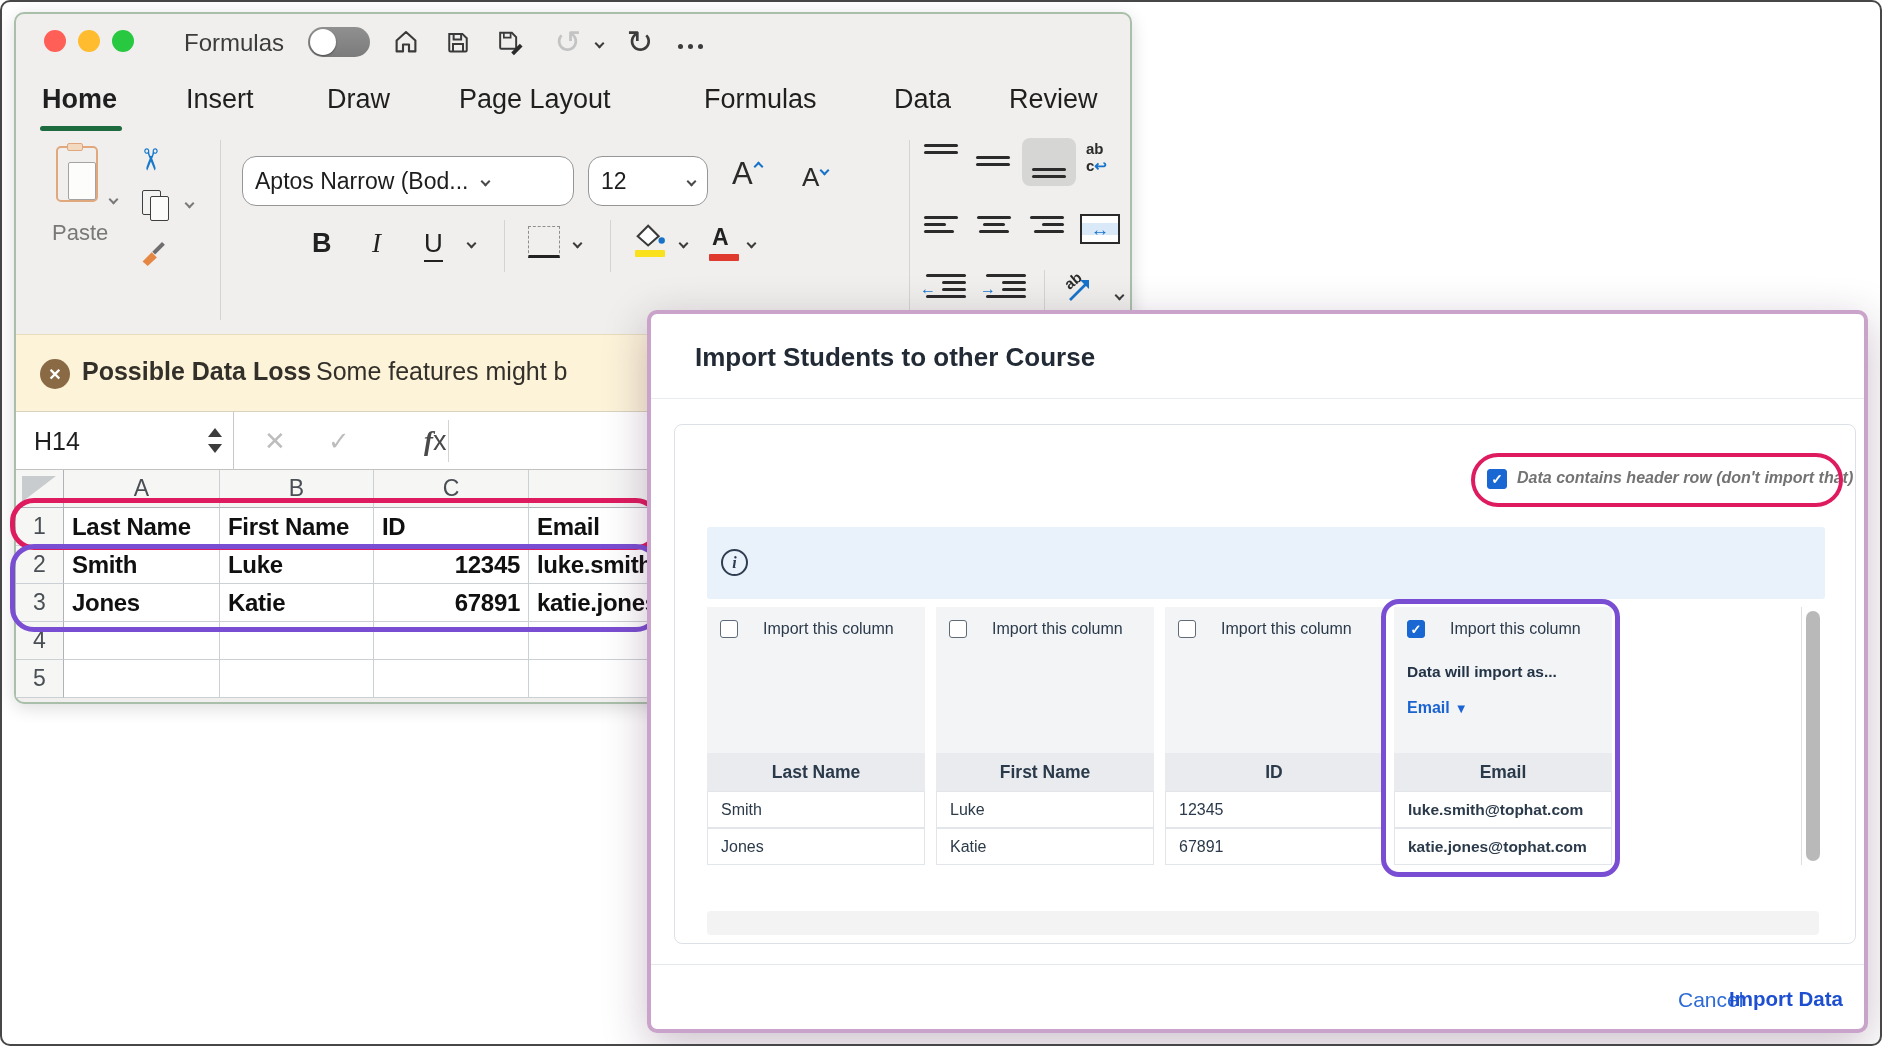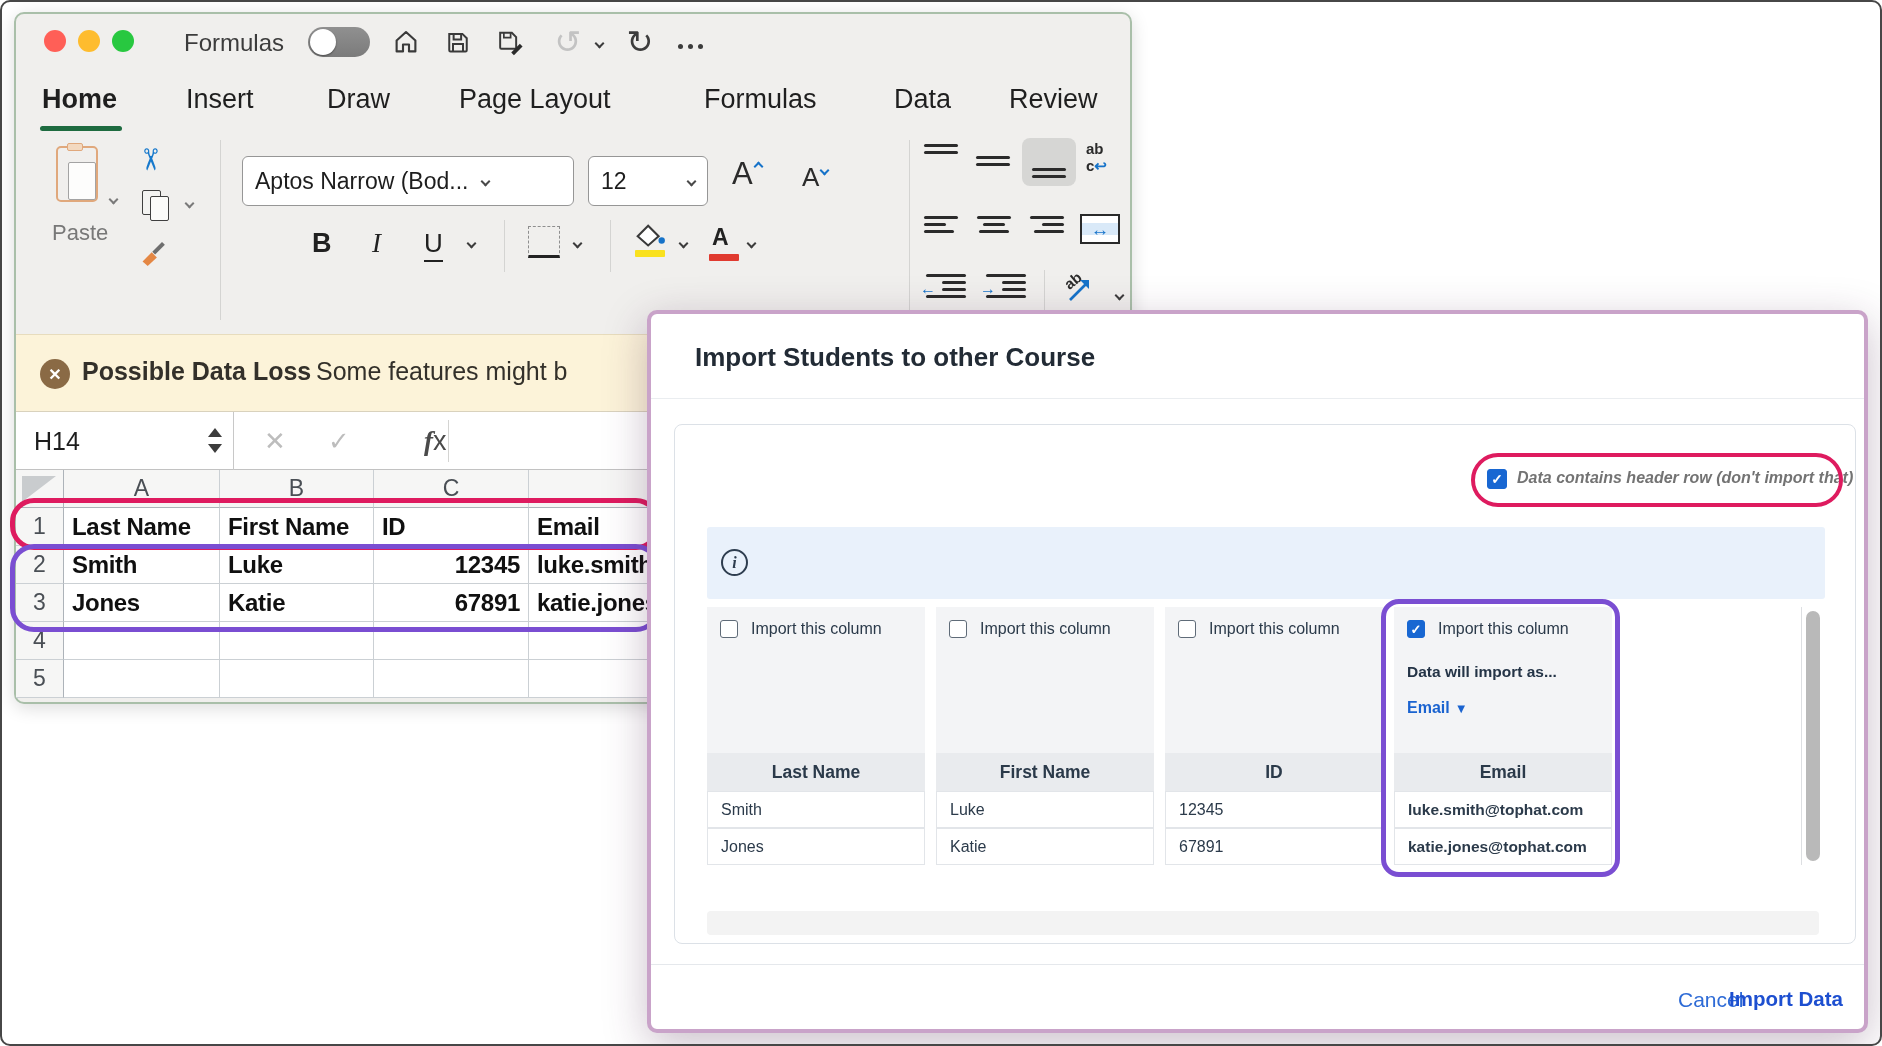--- a/index.html
+++ b/index.html
@@ -22,21 +22,21 @@
   .chev.blue{border-color:#1673c9;}
 
   .tab{position:absolute;top:0;font-size:27px;color:#1f1f1f;cursor:default;white-space:nowrap;}
   #tabsrow{position:absolute;left:0;top:70px;width:100%;height:44px;}
   .tab.active{font-weight:700;}
   #tabline{position:absolute;left:24px;top:112px;width:82px;height:5px;border-radius:3px;background:#1e6b40;}
 
   
   #ribbon{position:absolute;left:0;top:120px;width:100%;height:200px;}
   .vsep{position:absolute;width:1px;background:#d4d4d2;}
-  .selbox{position:absolute;height:50px;background:#fff;border:1.5px solid #969696;border-radius:6px;display:flex;align-items:center;padding:0 12px;font-size:23px;color:#1d1d1d;}
+  .selbox{position:absolute;height:50px;background:#fff;border:1.5px solid #969696;border-radius:14px;display:flex;align-items:center;padding:0 12px;font-size:23px;color:#1d1d1d;}
   .selbox .chev{margin-left:auto;}
   .pastelbl{position:absolute;font-size:22px;color:#787878;}
   .fmtletter{position:absolute;color:#212121;}
   .ubar{border-bottom:2.5px solid #212121;padding-bottom:1px;}
   .bars{display:flex;flex-direction:column;gap:4px;}
   .bar{height:3px;background:#2b2b2b;border-radius:1.5px;}
   .alicon{position:absolute;width:36px;height:34px;display:flex;flex-direction:column;}
   .selbg{position:absolute;background:#d6d6d4;border-radius:8px;}
   .colorbar{position:absolute;height:7px;width:30px;border-radius:1px;}
 
@@ -79,21 +79,21 @@
   #hdrcb.cb.checked::after{font-size:14px;}
   #hdrcblbl{position:absolute;left:842px;top:44px;font-size:16px;font-weight:600;color:#737373;white-space:nowrap;font-style:italic;}
   #infonote{position:absolute;left:32px;top:102px;width:1118px;height:72px;background:#e9f1fb;border-radius:3px;}
   #infoic{position:absolute;left:14px;top:22px;width:27px;height:27px;border:2.4px solid #2e3d4f;border-radius:50%;color:#2e3d4f;display:flex;align-items:center;justify-content:center;font-size:16px;font-weight:700;font-family:"Liberation Serif",serif;font-style:italic;}
   #infotxt{position:absolute;left:58px;top:9px;width:1046px;font-size:17px;line-height:27px;color:#2d3c4e;}
   #infotxt b{font-weight:700;}
 
   #cards{position:absolute;left:32px;top:182px;width:1120px;height:258px;}
   .card{position:absolute;top:0;width:218px;height:258px;}
   .cardtop{position:absolute;left:0;top:0;width:100%;height:146px;background:#f3f4f6;}
-  .cbrow{position:absolute;left:13px;top:13px;display:flex;align-items:center;gap:13px;}
+  .cbrow{position:absolute;left:13px;top:13px;display:flex;align-items:center;gap:25px;}
   .cblbl{font-size:16px;font-weight:500;color:#2b3a4a;white-space:nowrap;}
   .importas{position:absolute;left:13px;top:56px;font-size:15.5px;font-weight:700;color:#243447;}
   .emaildd{position:absolute;left:13px;top:92px;font-size:16px;font-weight:700;color:#1a63d0;cursor:pointer;}
   .emaildd .car{font-size:13px;margin-left:5px;}
   .cardhdr{position:absolute;left:0;top:146px;width:100%;height:38px;background:#e9ebee;display:flex;align-items:center;justify-content:center;font-size:17.5px;font-weight:600;color:#2b3a4a;}
   .cardhdr.em{font-weight:800;}
   .cardrow{position:absolute;left:0;width:100%;height:37px;background:#fff;border:1px solid #e2e5e9;display:flex;align-items:center;padding:0 13px;font-size:16px;color:#2b3a4a;white-space:nowrap;overflow:hidden;}
   .cardrow.em{font-weight:700;font-size:15.5px;}
 
   #vtrack{position:absolute;left:1126px;top:182px;height:258px;width:0;border-left:1.5px solid #dddfe2;}

